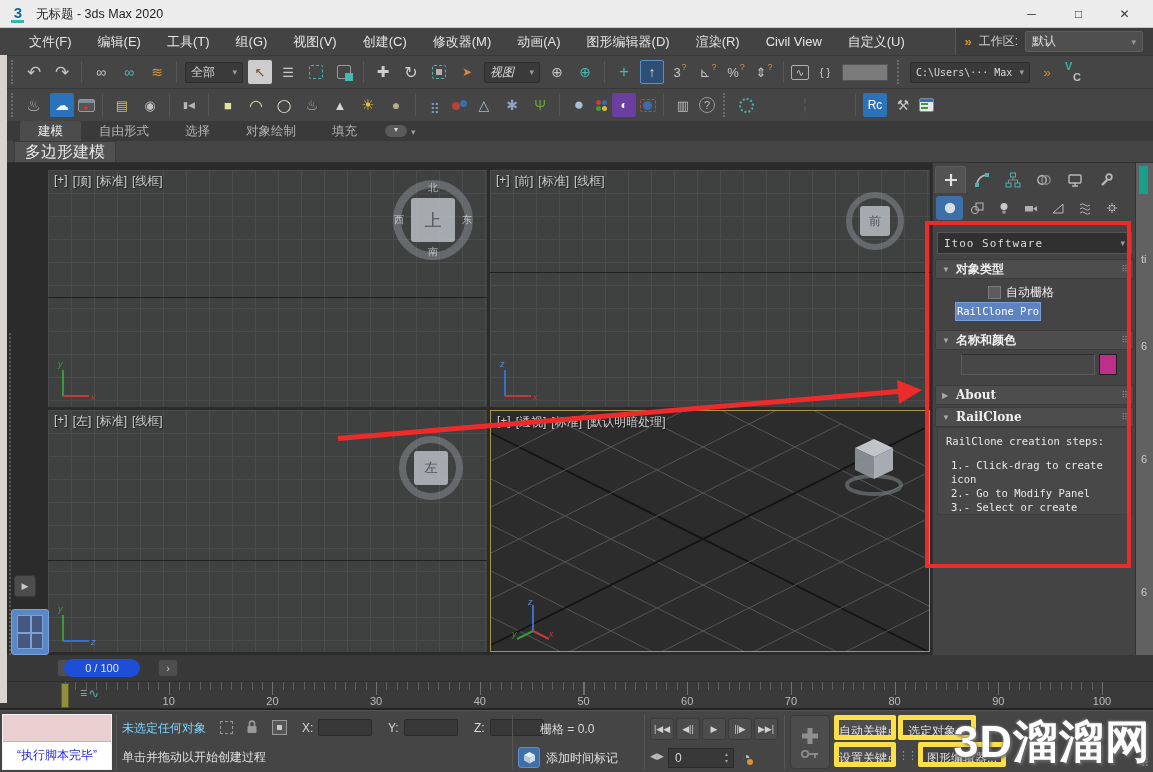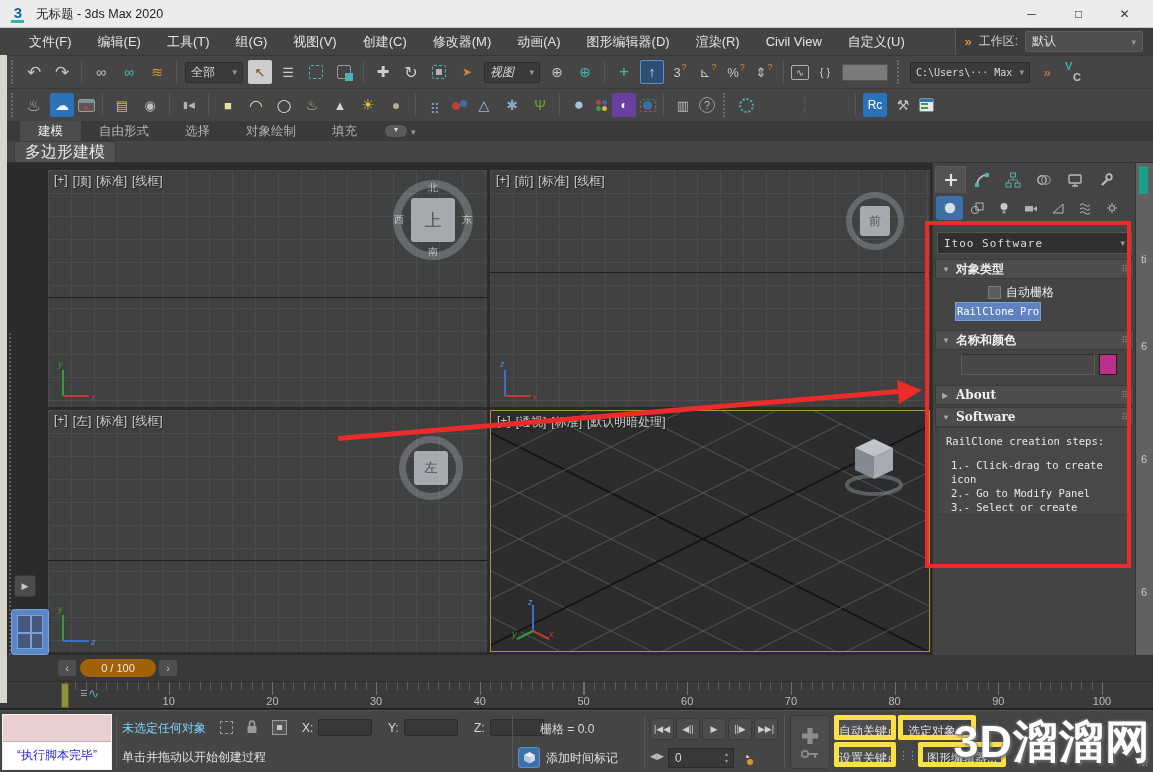--- a/index.html
+++ b/index.html
@@ -143,21 +143,21 @@
   .rc-line.step { margin-left:5px; }
   #rstrip { position:absolute; left:1135px; top:0; width:18px; height:492px; background:#616161; border-left:1px solid #333; }
   #rs-teal { position:absolute; left:3px; top:3px; width:9px; height:28px; background:#18a08c; }
   .frag { position:absolute; left:5px; font-size:11px; color:#cccccc; }
   #frag1 { top:90px; } #frag2 { top:177px; } #frag3 { top:290px; } #frag4 { top:423px; }
 
   
   #timelinerow { position:absolute; left:0; top:655px; width:1153px; height:26px; background:#383838; }
   .tl-btn { position:absolute; top:4px; width:20px; height:18px; background:#4e4e4e; border:1px solid #3a3a3a; border-radius:3px; color:#cccccc; font-size:11px; text-align:center; line-height:16px; }
   #tl-prev { left:57px; } #tl-next { left:158px; }
-  #tl-display { position:absolute; left:80px; top:4px; width:76px; height:18px; background:#a16207; border-radius:9px; color:#e8e8e8; font-size:11px; text-align:center; line-height:18px; }
+  #tl-display { position:absolute; left:64px; top:4px; width:76px; height:18px; background:#1d4ed8; border-radius:9px; color:#e8e8e8; font-size:11px; text-align:center; line-height:18px; }
   #trackbar { position:absolute; left:0; top:681px; width:1153px; height:29px; background:#3a3a3a; border-top:1px solid #2e2e2e; border-bottom:2px solid #242424; }
   #ticks-minor { position:absolute; left:65px; top:0; width:1040px; height:8px;
     background:repeating-linear-gradient(90deg,#606060 0 1px,transparent 1px 10.37px); }
   #ticks-major { position:absolute; left:65px; top:0; width:1040px; height:13px;
     background:repeating-linear-gradient(90deg,#6e6e6e 0 1px,transparent 1px 103.7px); }
   #rnums span { position:absolute; top:13px; width:30px; text-align:center; font-size:11px; color:#bbbbbb; }
   #playhead { position:absolute; left:61px; top:1px; width:8px; height:25px; background:#8f8f3f; border:1px solid #5c5c22; }
   #curve-toggle { position:absolute; left:80px; top:4px; display:flex; align-items:center; gap:1px; }
   #curve-toggle .bars { font-size:8px; color:#b8b8b8; }
   #curve-toggle .wave { font-size:13px; color:#4ab6b2; }
@@ -576,21 +576,21 @@
       <div id="color-swatch"></div>
 
       <div class="ro-h" id="ro3">
         <span class="ro-arrow">▶</span>
         <span class="ro-title en">About</span>
         <span class="ro-grip">⠿</span>
       </div>
 
       <div class="ro-h" id="ro4">
         <span class="ro-arrow">▼</span>
-        <span class="ro-title en">Software</span>
+        <span class="ro-title en">RailClone</span>
         <span class="ro-grip">⠿</span>
       </div>
       <div id="rc-body">
           <div class="rc-line head">RailClone creation steps:</div>
           <div class="rc-line step">1.- Click-drag to create icon</div>
           <div class="rc-line step">2.- Go to Modify Panel</div>
           <div class="rc-line step">3.- Select or create</div>
           <div class="rc-line step">4.</div>
         </div>
     </div>

